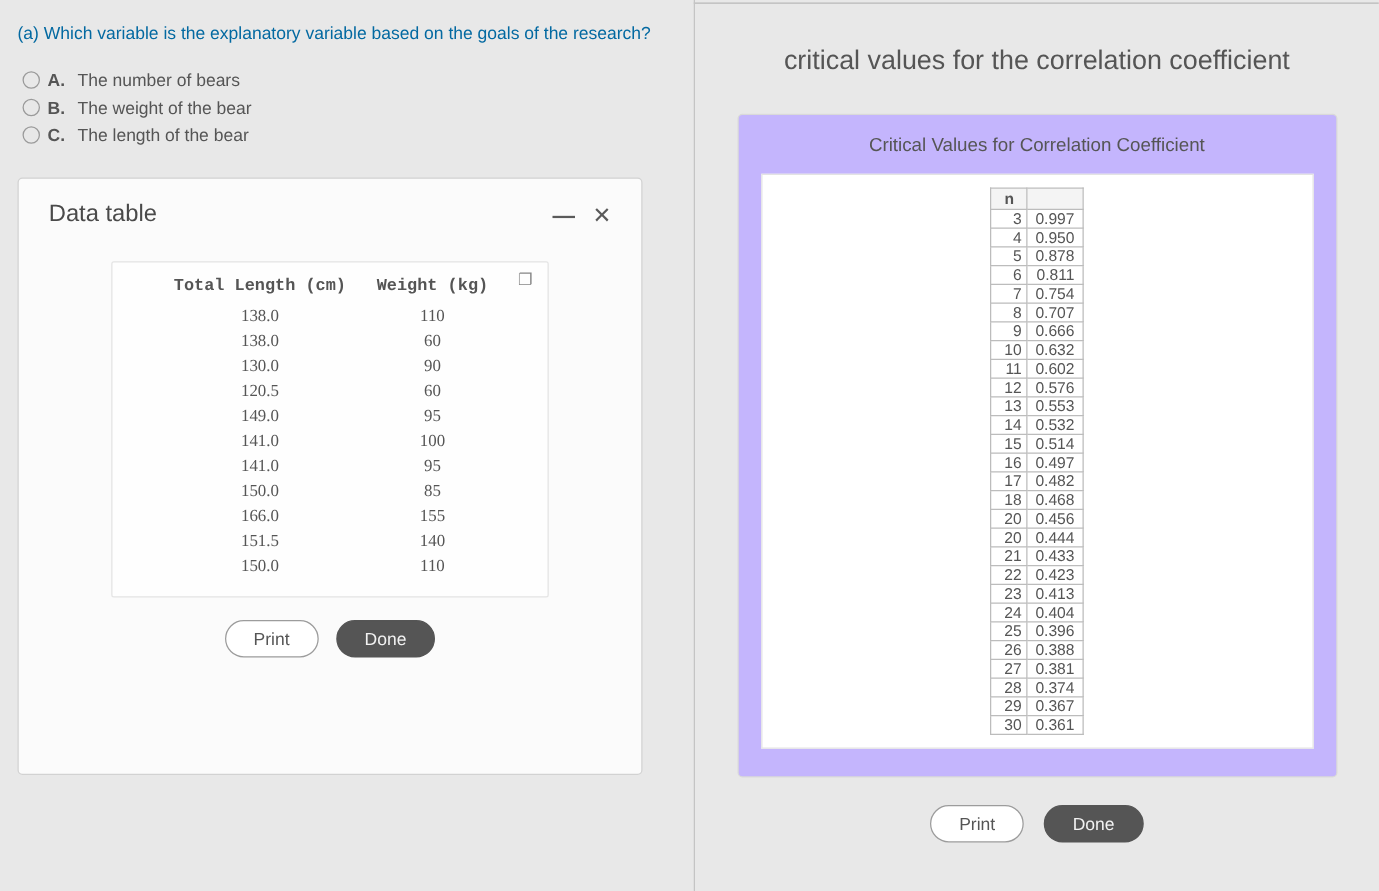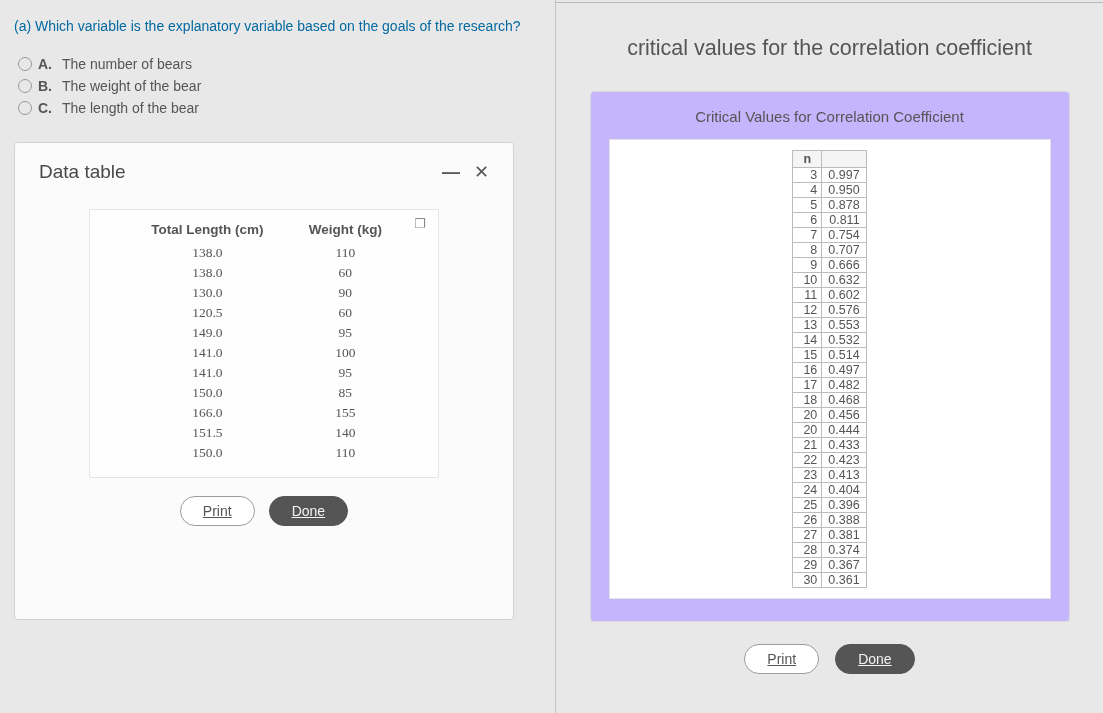--- a/index.html
+++ b/index.html
@@ -60,26 +60,26 @@
   }
   .copy-ic {
     position:absolute; top:6px; right:12px; color:#888; font-size:13px;
   }
   .data-table-el {
     width:100%;
     border-collapse: collapse;
     font-size:13.5px;
     color:#555;
   }
-  .data-table-el th { font-weight:bold; padding: 2px 8px 6px 8px; text-align:center;}
+  .data-table-el th { font-weight:bold; padding: 2px 8px 6px 8px; text-align:center;font-family:Liberation Mono, monospace;}
   .data-table-el td { padding: 2px 8px; text-align:center;font-family:Liberation Serif, serif;}
   .btn-row { display:flex; justify-content:center; gap:14px; margin-top:18px;}
   .pill-btn {
     border:1.5px solid #9c9c9c; background:#fff; color:#555;
-    padding: 6px 22px; border-radius:18px; font-size:14px;text-decoration:underline;
+    padding: 6px 22px; border-radius:18px; font-size:14px;
   }
   .pill-btn.dark {
     background:#555; color:#f2f2f2; border-color:#555;
   }
   .cv-title { font-size:21.5px; color:#555; text-align:center; margin: 28px 0 30px 0;}
   .cv-card {
     margin: 0 auto; width: 480px;
     border:1px solid #d9d9d9;
     background:#c4b5fd;
     padding: 16px 18px 22px 18px;

